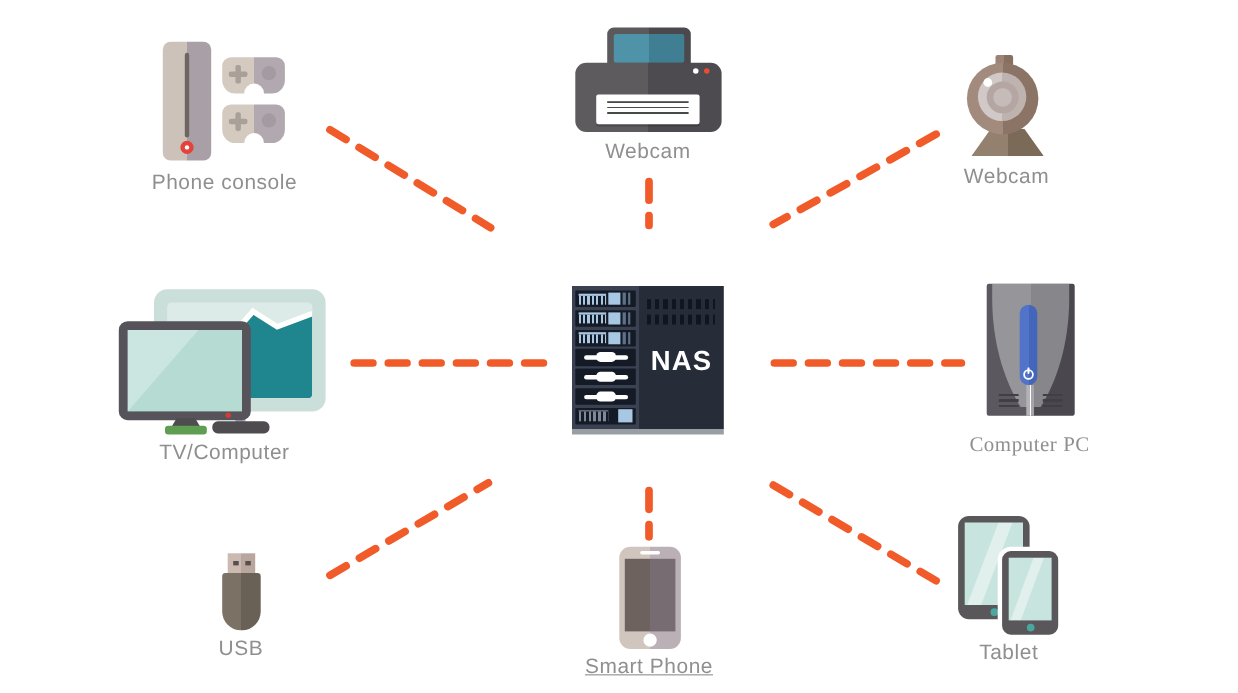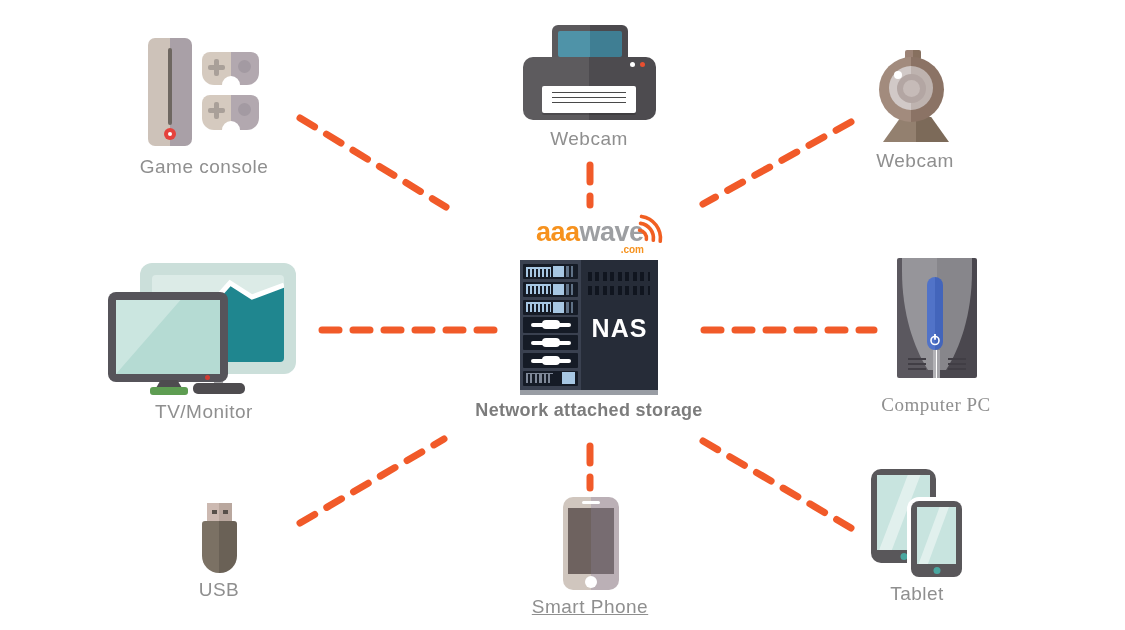--- a/index.html
+++ b/index.html
@@ -140,31 +140,20 @@
     <line x1="300" y1="118" x2="446" y2="207"></line>
     <line x1="590" y1="165" x2="590" y2="205"></line>
     <line x1="851" y1="122" x2="703" y2="204"></line>
     <line x1="322" y1="330" x2="499" y2="330"></line>
     <line x1="704" y1="330" x2="874" y2="330"></line>
     <line x1="300" y1="523" x2="444" y2="439"></line>
     <line x1="590" y1="446" x2="590" y2="488"></line>
     <line x1="703" y1="441" x2="851" y2="528"></line>
   </svg>
 
-  <div class="logo">
-    <div class="logo-text"><span class="logo-a">aaa</span><span class="logo-w">wave</span></div>
-    <svg class="swoosh" width="32" height="34" viewBox="0 0 32 32">
-      <g fill="none" stroke="#F15F22" stroke-width="3.6" stroke-linecap="round" transform="rotate(8 16 16)">
-        <path d="M4,20 A8,8 0 0 1 12,28"></path>
-        <path d="M4,13 A15,15 0 0 1 19,28"></path>
-        <path d="M4,6 A22,22 0 0 1 26,28"></path>
-      </g>
-    </svg>
-    <div class="logo-tld">.com</div>
-  </div>
 
   <div class="nas">
     <div class="nas-left">
       <div class="bay">
           <div class="bay-stripes"></div>
           <div class="bay-sq"></div>
           <div class="bay-vbar"></div>
           <div class="bay-vbar"></div>
         </div>
       <div class="bay">
@@ -192,41 +181,40 @@
           <div class="bay-stripes2"></div>
           <div class="bay-sq2"></div>
         </div>
     </div>
     <div class="nas-vents">
       <div class="vent-row"></div>
         <div class="vent-row"></div>
     </div>
     <div class="nas-word">NAS</div>
   </div>
-  <div class="caption" style="left:589px;top:400px;">Network attached storage</div>
 
   <div>
     <div class="gc-body">
       <div class="gc-slot"></div>
       <div class="gc-led"></div>
     </div>
     <div class="pad pad1">
       <div class="pad-notch"></div>
         <div class="pad-dpad-h"></div>
         <div class="pad-dpad-v"></div>
         <div class="pad-btn"></div>
     </div>
     <div class="pad pad2">
       <div class="pad-notch"></div>
         <div class="pad-dpad-h"></div>
         <div class="pad-dpad-v"></div>
         <div class="pad-btn"></div>
     </div>
   </div>
-  <div class="dev-label" style="left:204px;top:156px;">Game console</div>
+  <div class="dev-label" style="left:204px;top:156px;">Phone console</div>
 
   <div>
     <div class="pr-scan">
         <div class="pr-glass"></div>
       </div>
     <div class="pr-body">
       <div class="pr-led-w"></div>
       <div class="pr-led-r"></div>
     </div>
     <div class="pr-paper">
@@ -257,21 +245,21 @@
     </div>
     <div class="tv-post"></div>
     <div class="tv-base"></div>
     <div class="mon-frame">
       <div class="mon-screen"></div>
       <div class="mon-led"></div>
     </div>
     <div class="mon-neck"></div>
     <div class="mon-base"></div>
   </div>
-  <div class="dev-label" style="left:204px;top:401px;">TV/Monitor</div>
+  <div class="dev-label" style="left:204px;top:401px;">TV/Computer</div>
 
   <div class="pc-body">
     <svg class="pc-front" width="80" height="120" viewBox="0 0 80 120">
       <defs>
         <linearGradient id="pcg" x1="0" x2="1" y1="0" y2="0">
           <stop offset="0.5" stop-color="#96959a"></stop>
             <stop offset="0.5" stop-color="#87868b"></stop>
         </linearGradient>
       </defs>
       <path d="M5,0 H75 V13 C75,56 63,90 49,112 H31 C17,90 5,56 5,13 Z" fill="url(#pcg)"></path>

